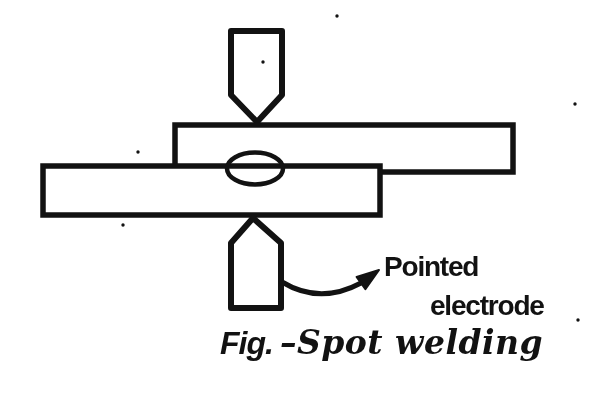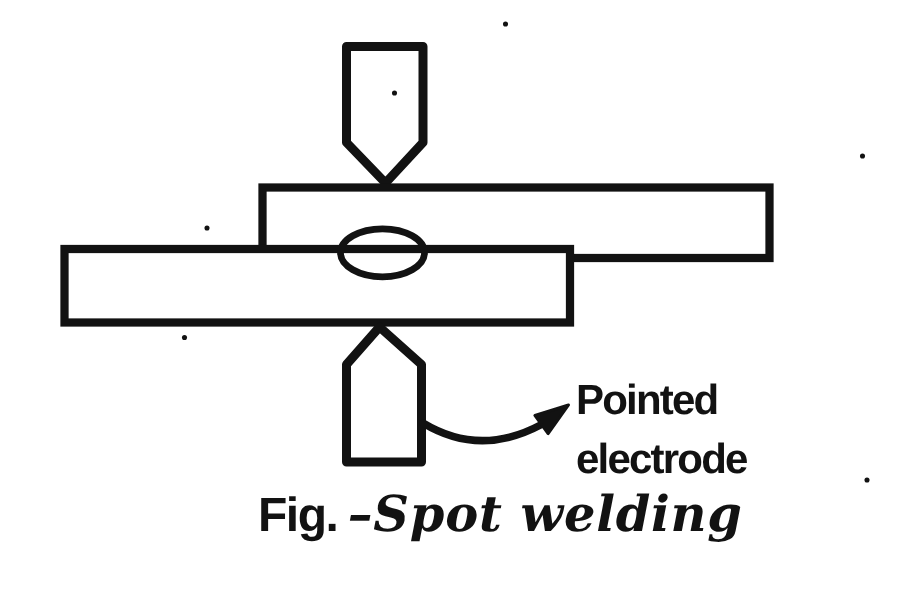--- a/index.html
+++ b/index.html
@@ -38,36 +38,39 @@
     top: 248px;
     color: var(--ink);
     font-family: "Liberation Sans", sans-serif;
     font-weight: 700;
     font-size: 28px;
     letter-spacing: -1.2px;
     line-height: 1.38;
     white-space: nowrap;
   }
   .label-line2 {
+    margin-left: 46px;
   }
   .caption {
     position: absolute;
     left: 172px;
     top: 323px;
     display: flex;
     align-items: baseline;
     gap: 7px;
     color: var(--ink);
     white-space: nowrap;
   }
   .caption-prefix {
     font-family: "Liberation Sans", sans-serif;
+    font-style: italic;
     font-weight: 700;
     font-size: 32px;
     letter-spacing: -1px;
+    margin-left: 48px;
   }
   .caption-title {
     font-family: "DejaVu Serif", serif;
     font-style: italic;
     font-weight: 600;
     font-size: 33px;
     letter-spacing: 0.5px;
     text-align: center;
   }
 </style>

